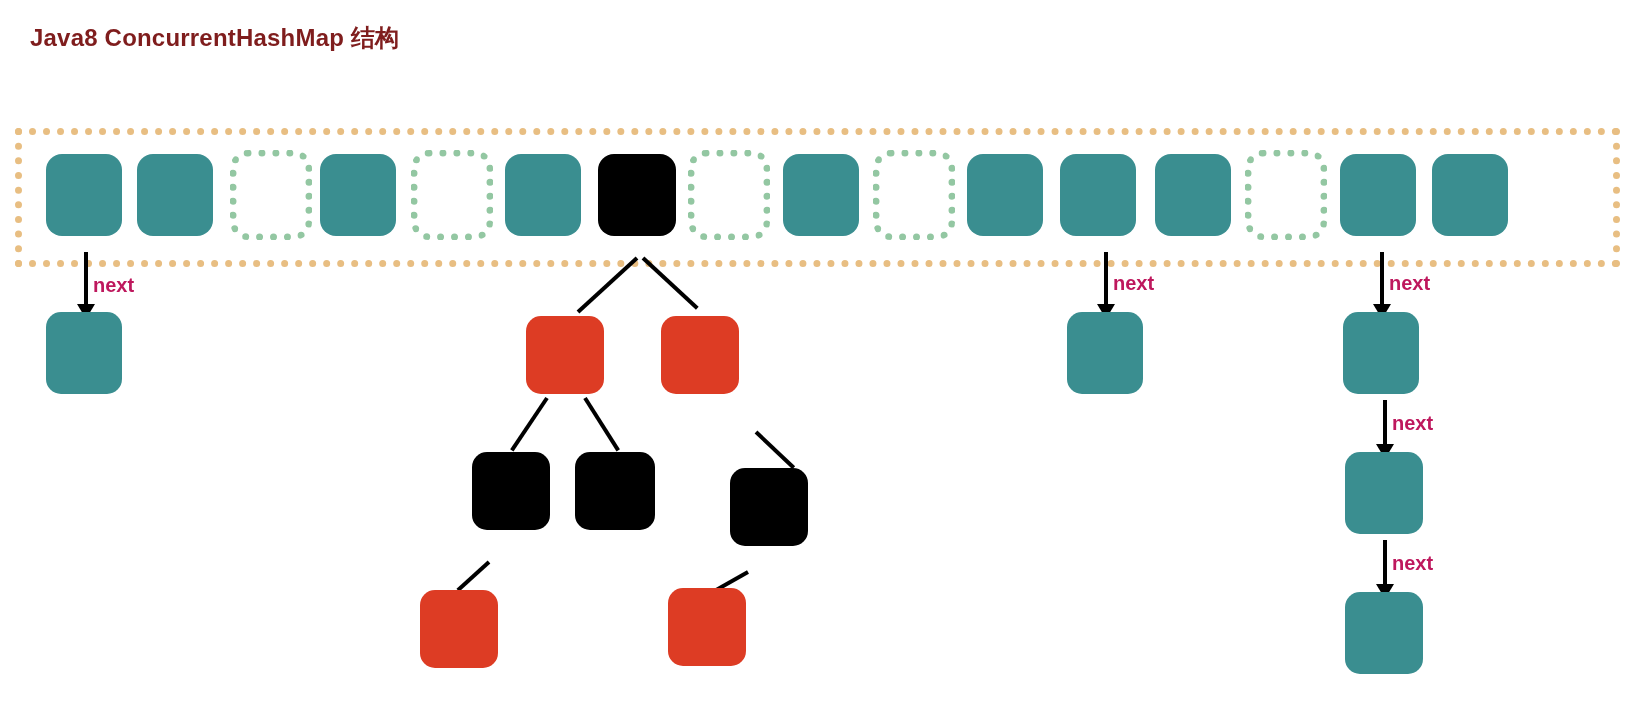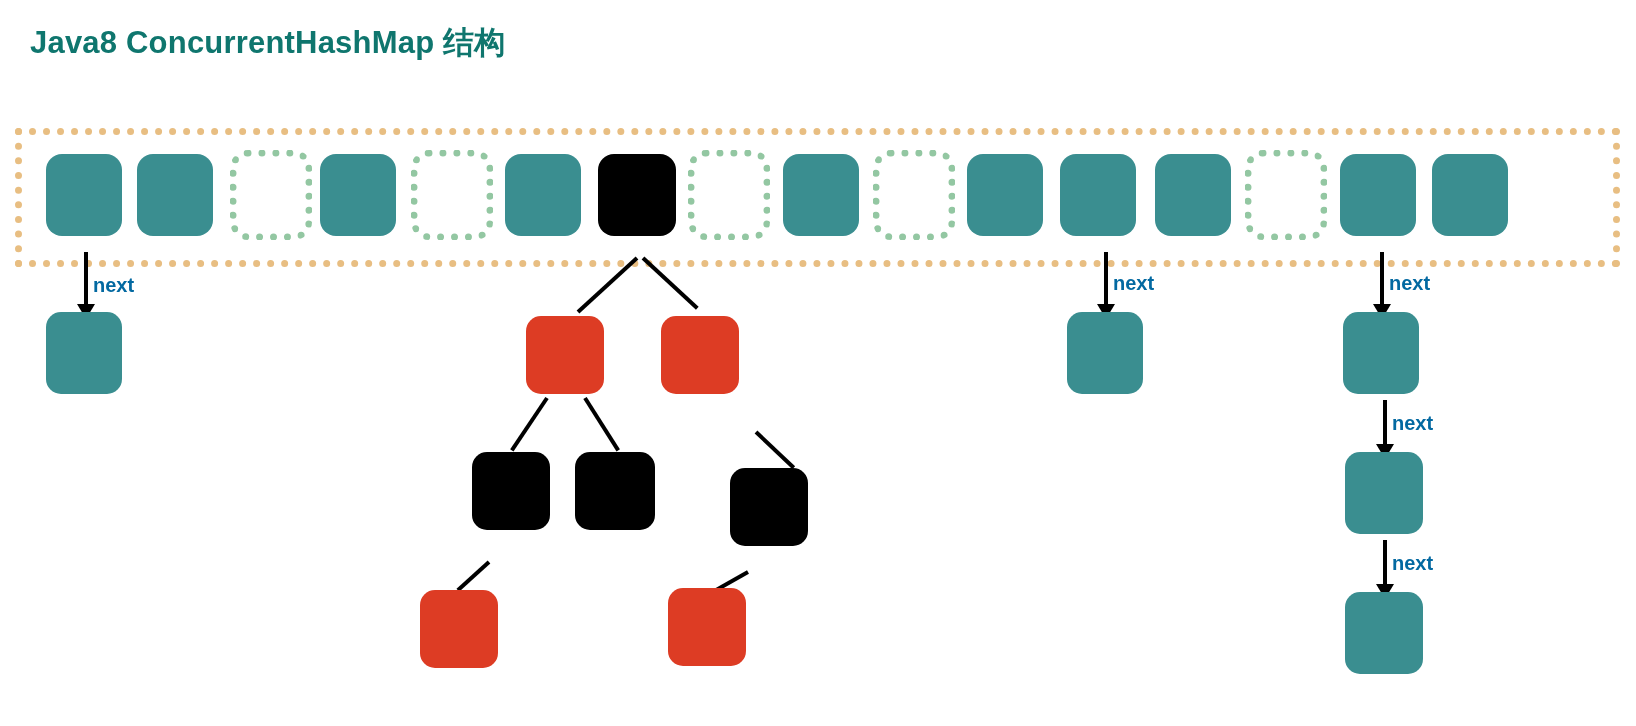--- a/index.html
+++ b/index.html
@@ -14,23 +14,23 @@
     position: relative;
     width: 1636px;
     height: 726px;
     background: #ffffff;
     overflow: hidden;
   }
   #page-title {
     position: absolute;
     left: 30px;
     top: 22px;
-    font-size: 31px;
+    font-size: 24px;
     font-weight: bold;
-    color: #0f766e;
+    color: #7f1d1d;
     letter-spacing: 0.2px;
     white-space: nowrap;
   }
   #array-container {
     position: absolute;
     left: 15px;
     top: 128px;
     width: 1605px;
     height: 139px;
     box-sizing: border-box;
@@ -72,21 +72,21 @@
     width: 0;
     height: 0;
     border-left: 9px solid transparent;
     border-right: 9px solid transparent;
     border-top: 15px solid #000000;
   }
   .arrow-label {
     position: absolute;
     font-size: 20px;
     font-weight: bold;
-    color: #0369a1;
+    color: #be185d;
     white-space: nowrap;
   }
   .edge {
     position: absolute;
     height: 4px;
     background: #000000;
     transform-origin: 0 50%;
   }
 </style>
 </head>

